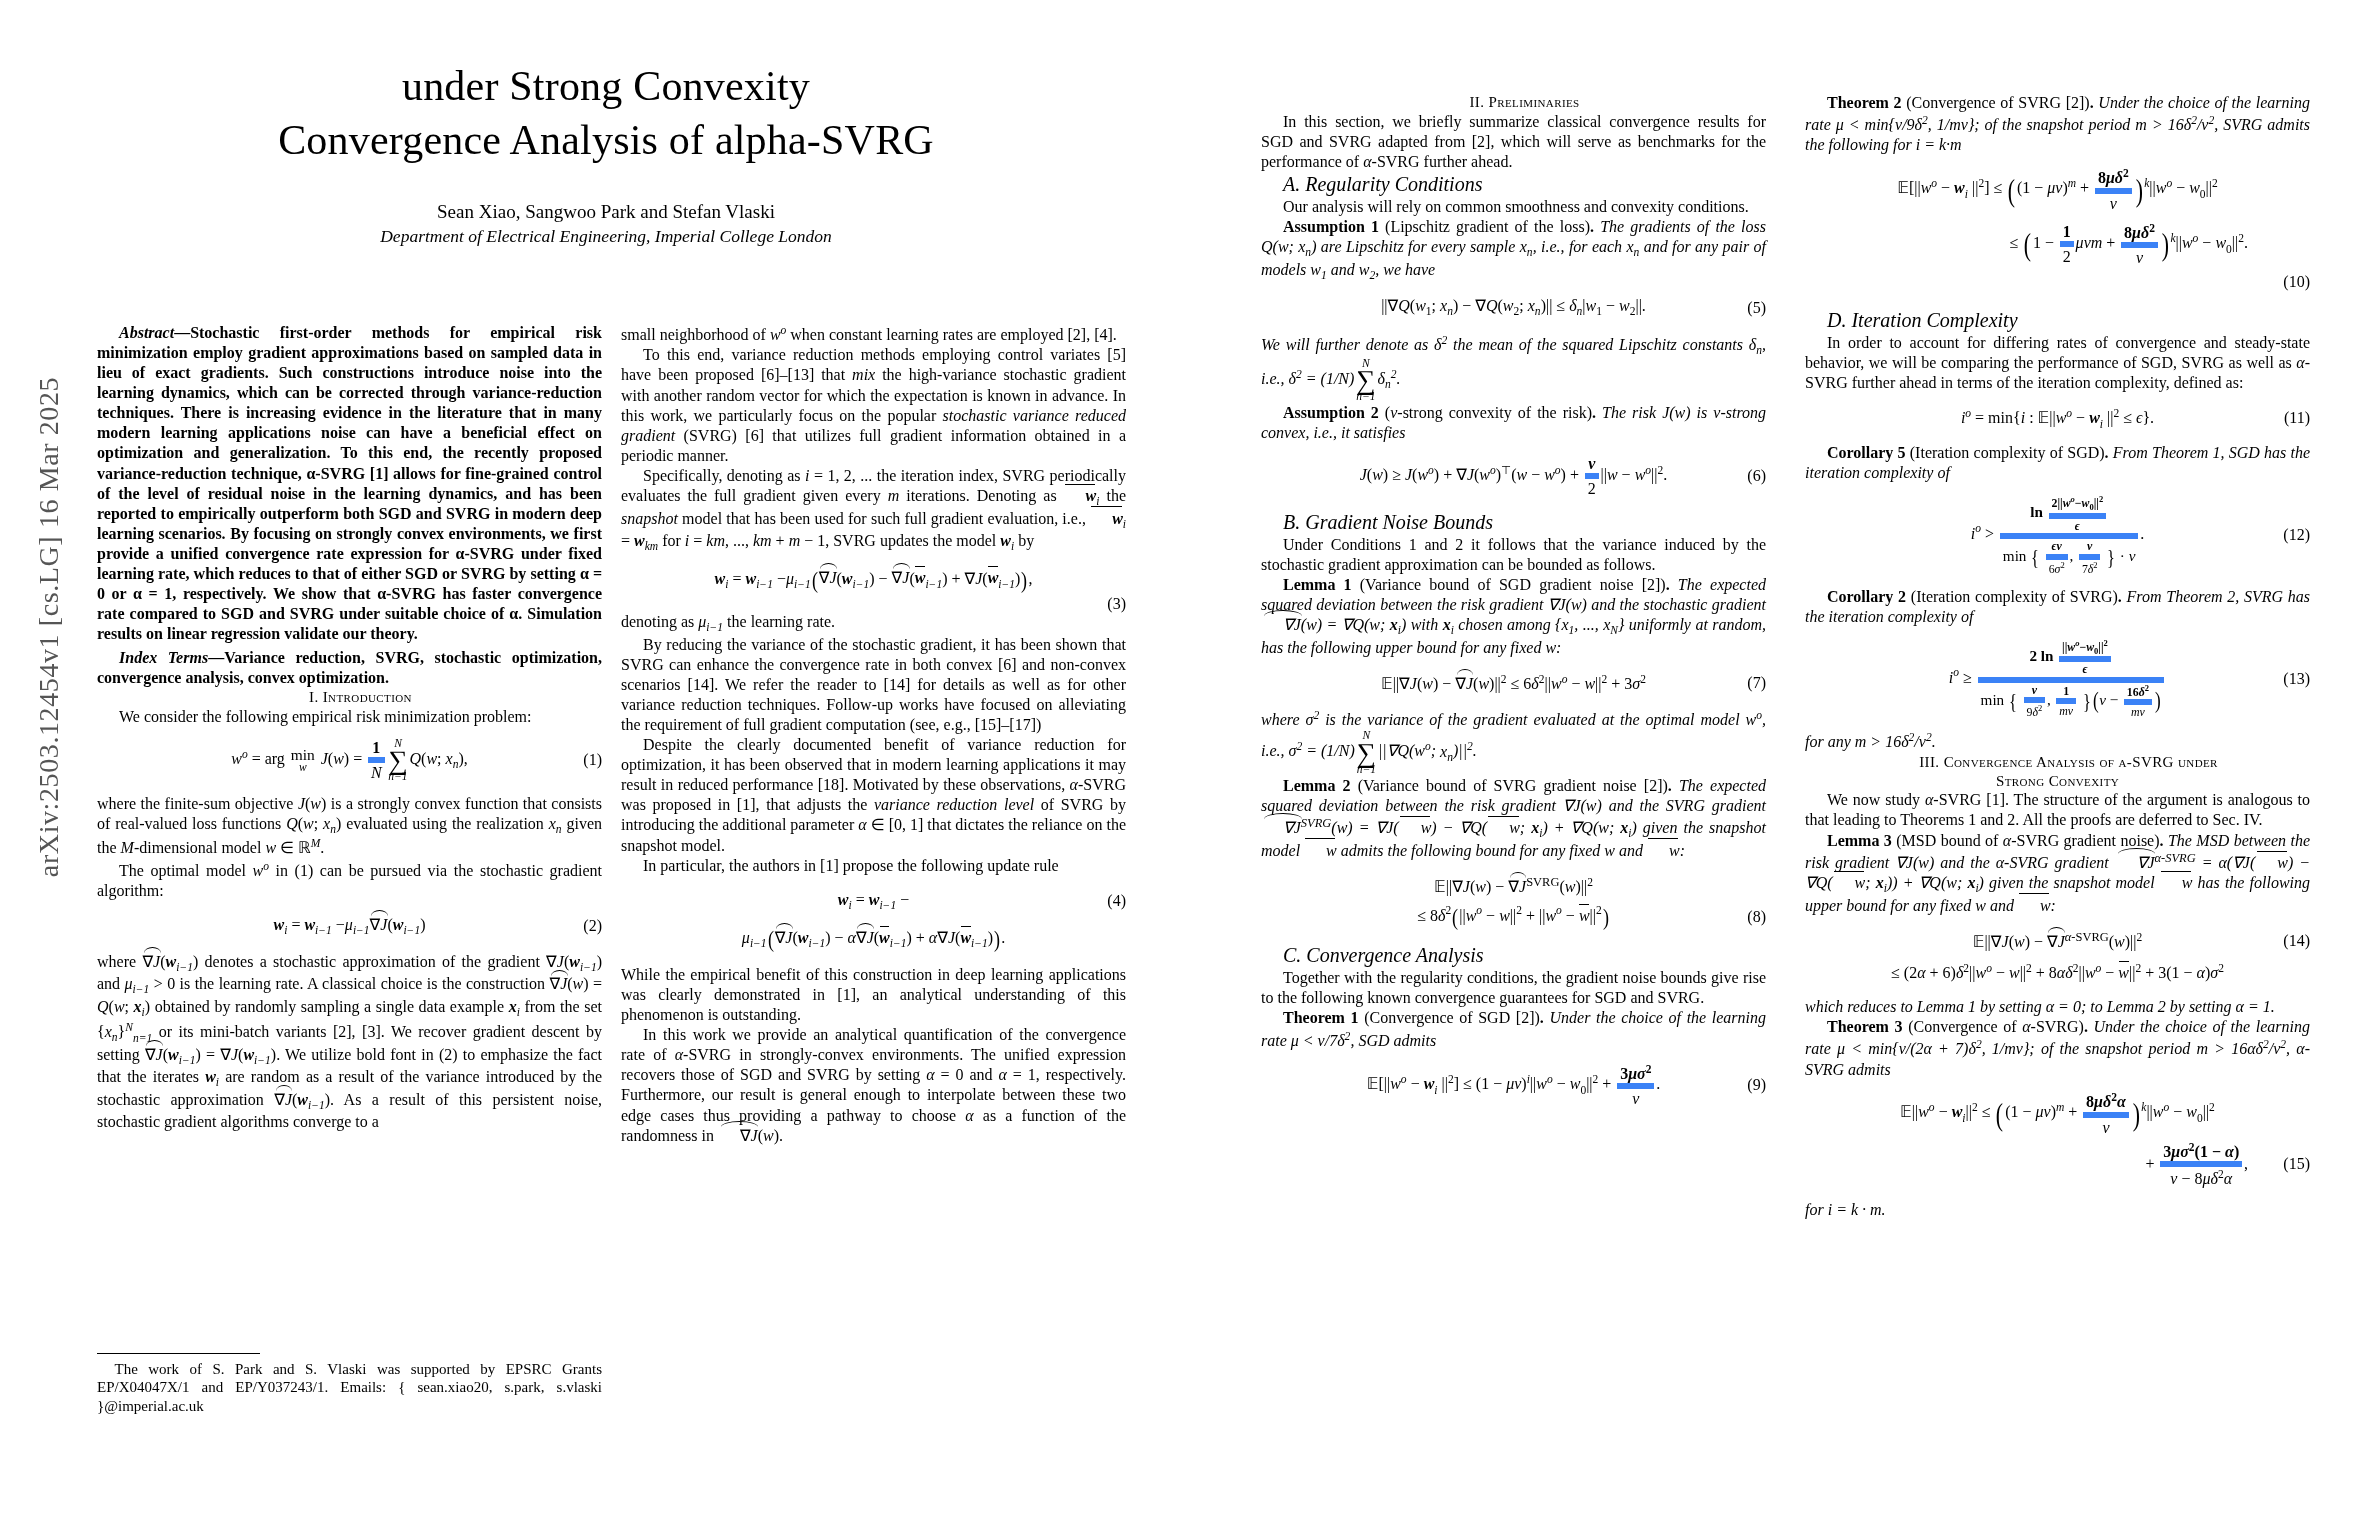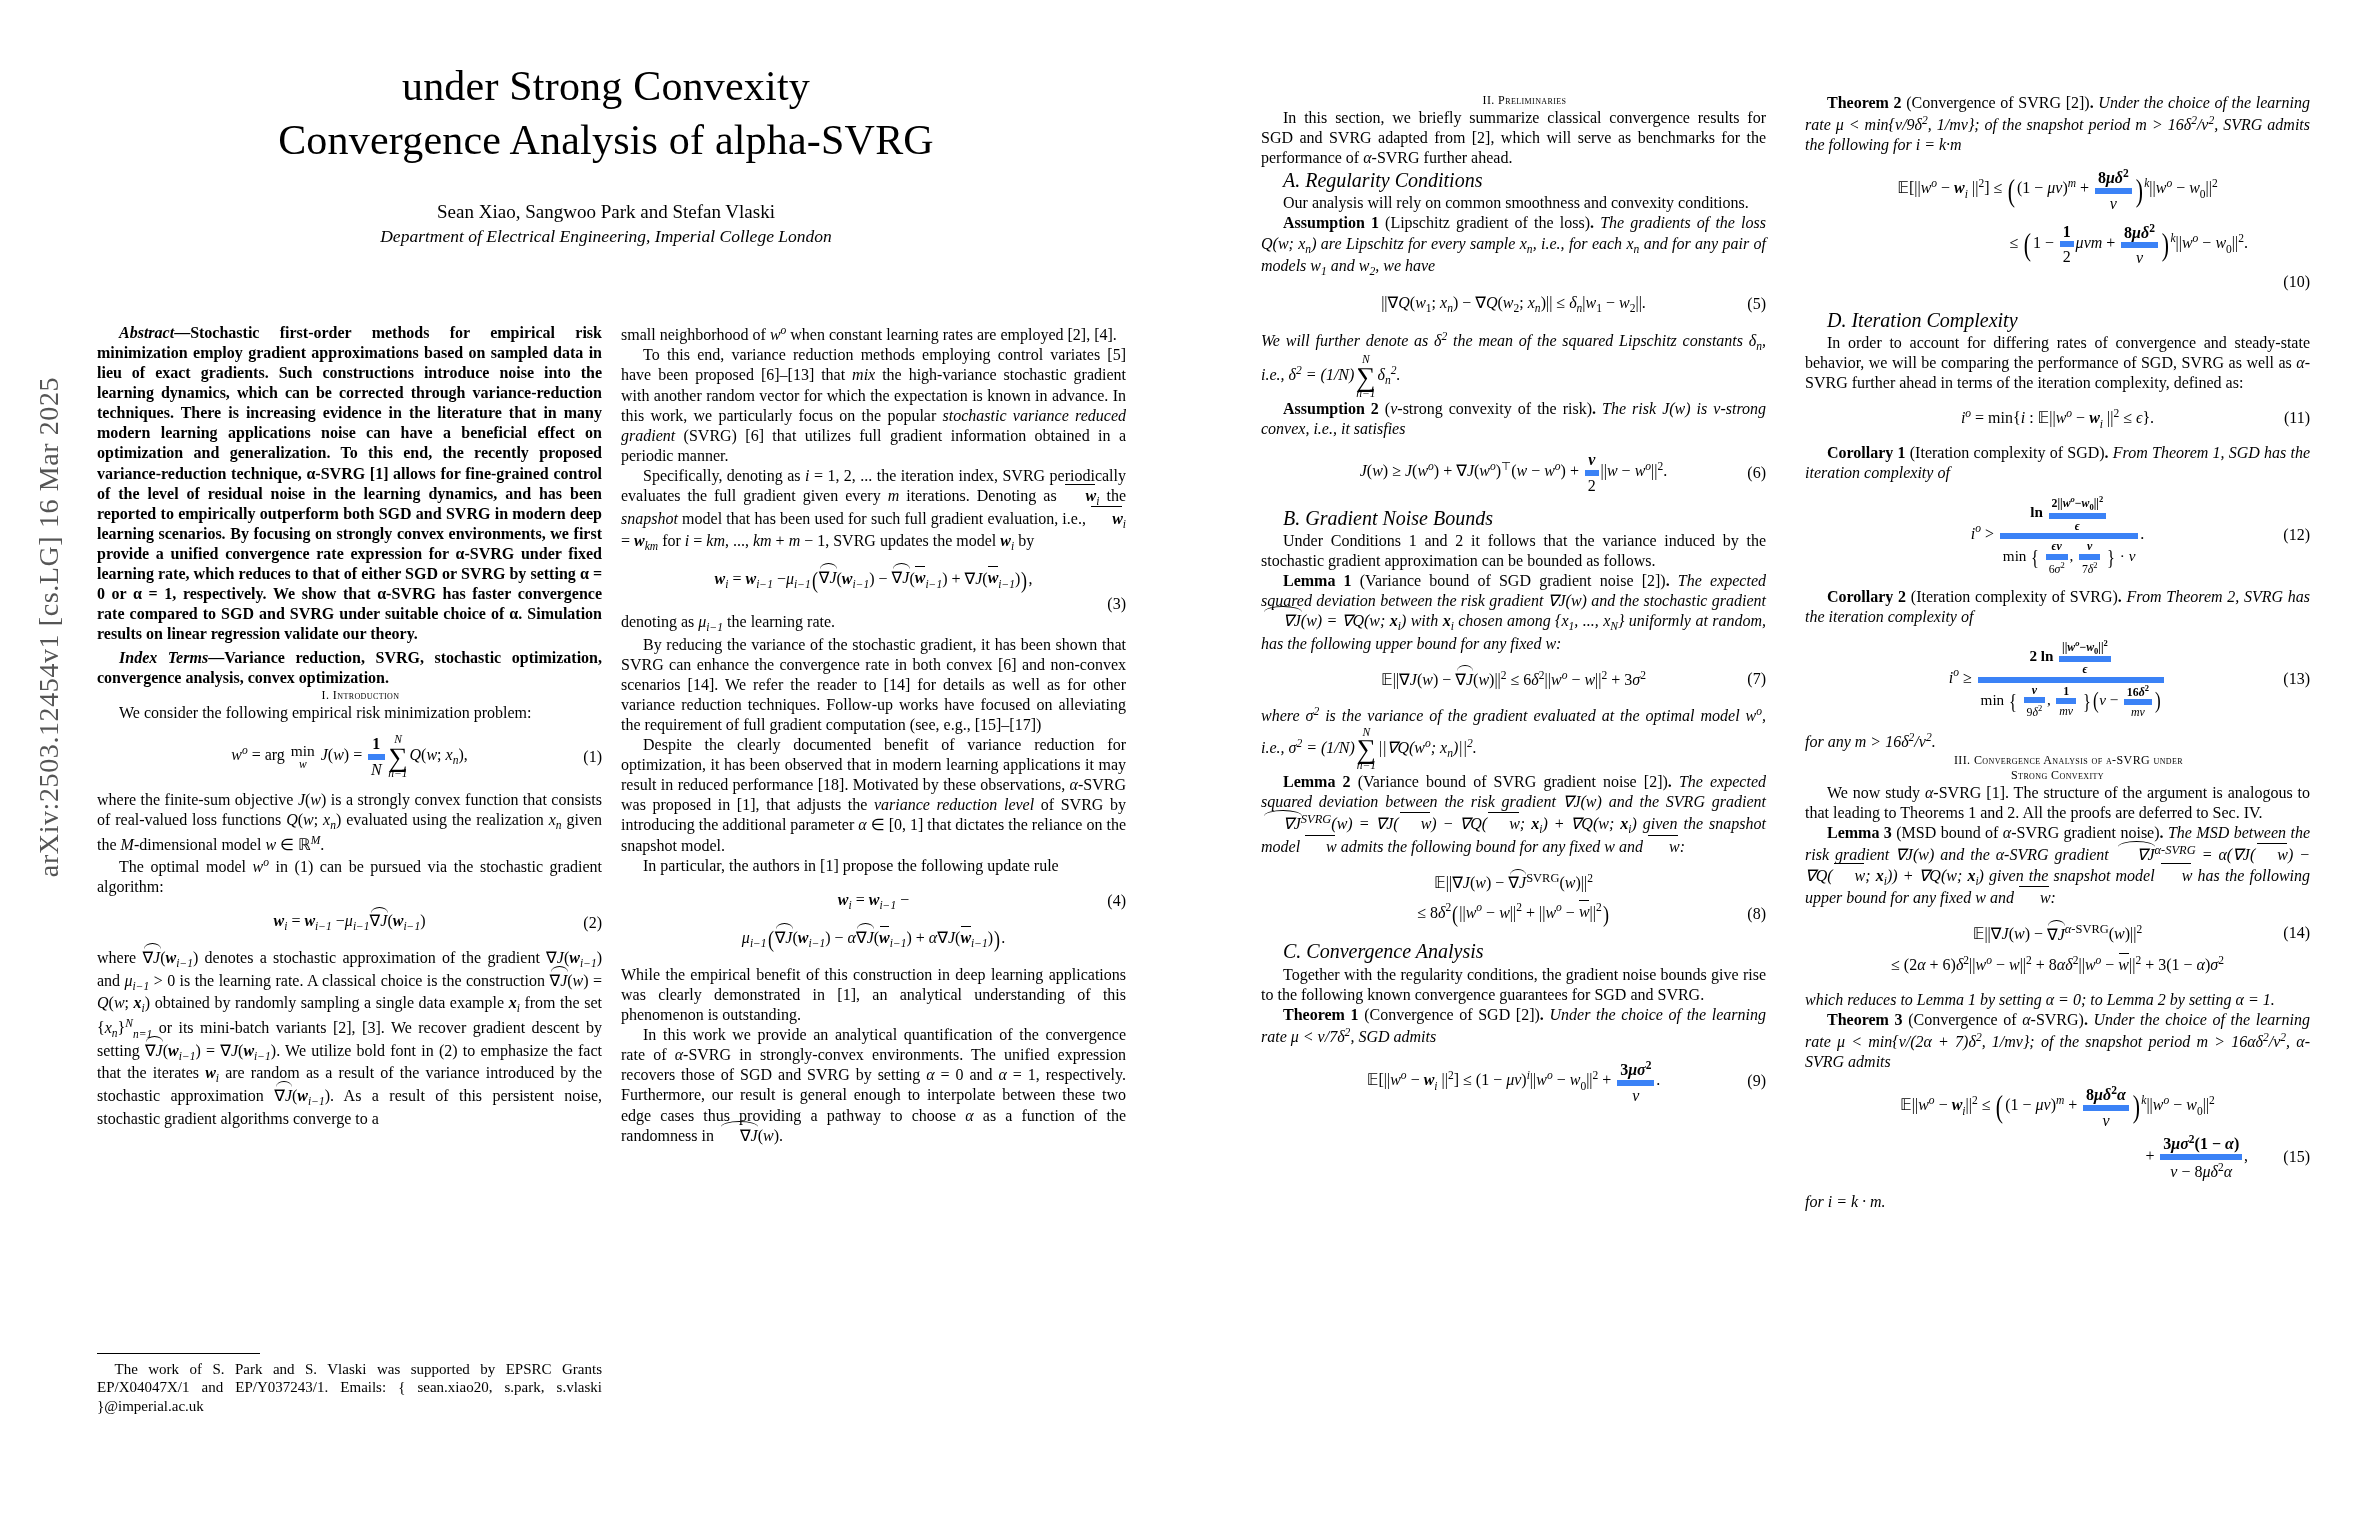--- a/index.html
+++ b/index.html
@@ -41,21 +41,21 @@
   .col{ position:absolute; width:505px; font-size:16px; line-height:1.255; text-align:justify; }
   #col1{ left:97px; top:323px; height:1135px; }
   #col2{ left:621px; top:323px; height:1135px; }
   #col3{ left:1261px; top:93px; height:1359px; }
   #col4{ left:1805px; top:93px; height:1359px; }
 
   .col p{ margin:0; text-indent:22px; }
   .col p.noind{ text-indent:0; }
   .abstract{ font-weight:bold; text-align:justify; }
   .abstract .lead{ font-style:italic; font-weight:bold; }
-  .secnum{ text-align:center; text-indent:0; margin:20.4px 0 8.7px 0; font-variant:small-caps; font-size:12px; letter-spacing:0.4px; }
+  .secnum{ text-align:center; text-indent:0; margin:20.4px 0 8.7px 0; font-variant:small-caps; font-size:15px; letter-spacing:0.4px; }
   .subsec{ text-indent:0; margin:14.6px 0 6.8px 0; font-style:italic; font-size:20px; }
   .thm{ text-indent:0; margin-top:12.6px; text-align:justify; }
   .thm b{ font-weight:bold; }
   .thm i{ font-style:italic; }
   .eq{ text-indent:0; margin:10.7px 0 10.7px 0; display:flex; align-items:center; justify-content:center; position:relative; min-height:29px; }
   .eq .body{ flex:0 1 auto; text-align:center; }
   .eq .tag{ position:absolute; right:0; }
   .eq.right .body{ margin-left:auto; margin-right:62px; }
   .footnote{ position:absolute; left:97px; bottom:122px; width:505px; font-size:15px; line-height:1.22; text-align:justify; }
   .footnote .rule{ width:163px; border-top:1px solid #000; margin:0 0 5.8px 0; }
@@ -270,21 +270,21 @@
 
     <p>In order to account for differing rates of convergence and steady-state behavior, we will be comparing the performance of SGD, SVRG as well as <span class="mi">α</span>-SVRG further ahead in terms of the iteration complexity, defined as:</p>
 
     <div class="eq">
       <span class="body">
         <span class="mi">i</span><sup class="mi">o</sup> = min{<span class="mi">i</span> : 𝔼||<span class="mi">w</span><sup class="mi">o</sup> − <span class="bmi">w</span><sub class="mi">i</sub> ||<sup>2</sup> ≤ <span class="mi">ϵ</span>}.
       </span>
       <span class="tag">(11)</span>
     </div>
 
-    <p class="thm"><b>Corollary 1</b> (Iteration complexity of SGD)<b>.</b> <i>From Theorem 1, SGD has the iteration complexity of</i></p>
+    <p class="thm"><b>Corollary 5</b> (Iteration complexity of SGD)<b>.</b> <i>From Theorem 1, SGD has the iteration complexity of</i></p>
 
     <div class="eq">
       <span class="body">
         <span class="mi">i</span><sup class="mi">o</sup> &gt; <span class="frac" style="font-size:0.95em;"><span class="num">ln <span class="frac sml"><span class="num">2||<span class="mi">w</span><sup class="mi">o</sup>−<span class="mi">w</span><sub>0</sub>||<sup>2</sup></span><span class="den mi">ϵ</span></span></span><span class="den">min <span class="brc">{</span> <span class="frac sml"><span class="num"><span class="mi">ϵν</span></span><span class="den">6<span class="mi">σ</span><sup>2</sup></span></span>, <span class="frac sml"><span class="num mi">ν</span><span class="den">7<span class="mi">δ</span><sup>2</sup></span></span> <span class="brc">}</span> · <span class="mi">ν</span></span></span>.
       </span>
       <span class="tag">(12)</span>
     </div>
 
     <p class="thm"><b>Corollary 2</b> (Iteration complexity of SVRG)<b>.</b> <i>From Theorem 2, SVRG has the iteration complexity of</i></p>
 

